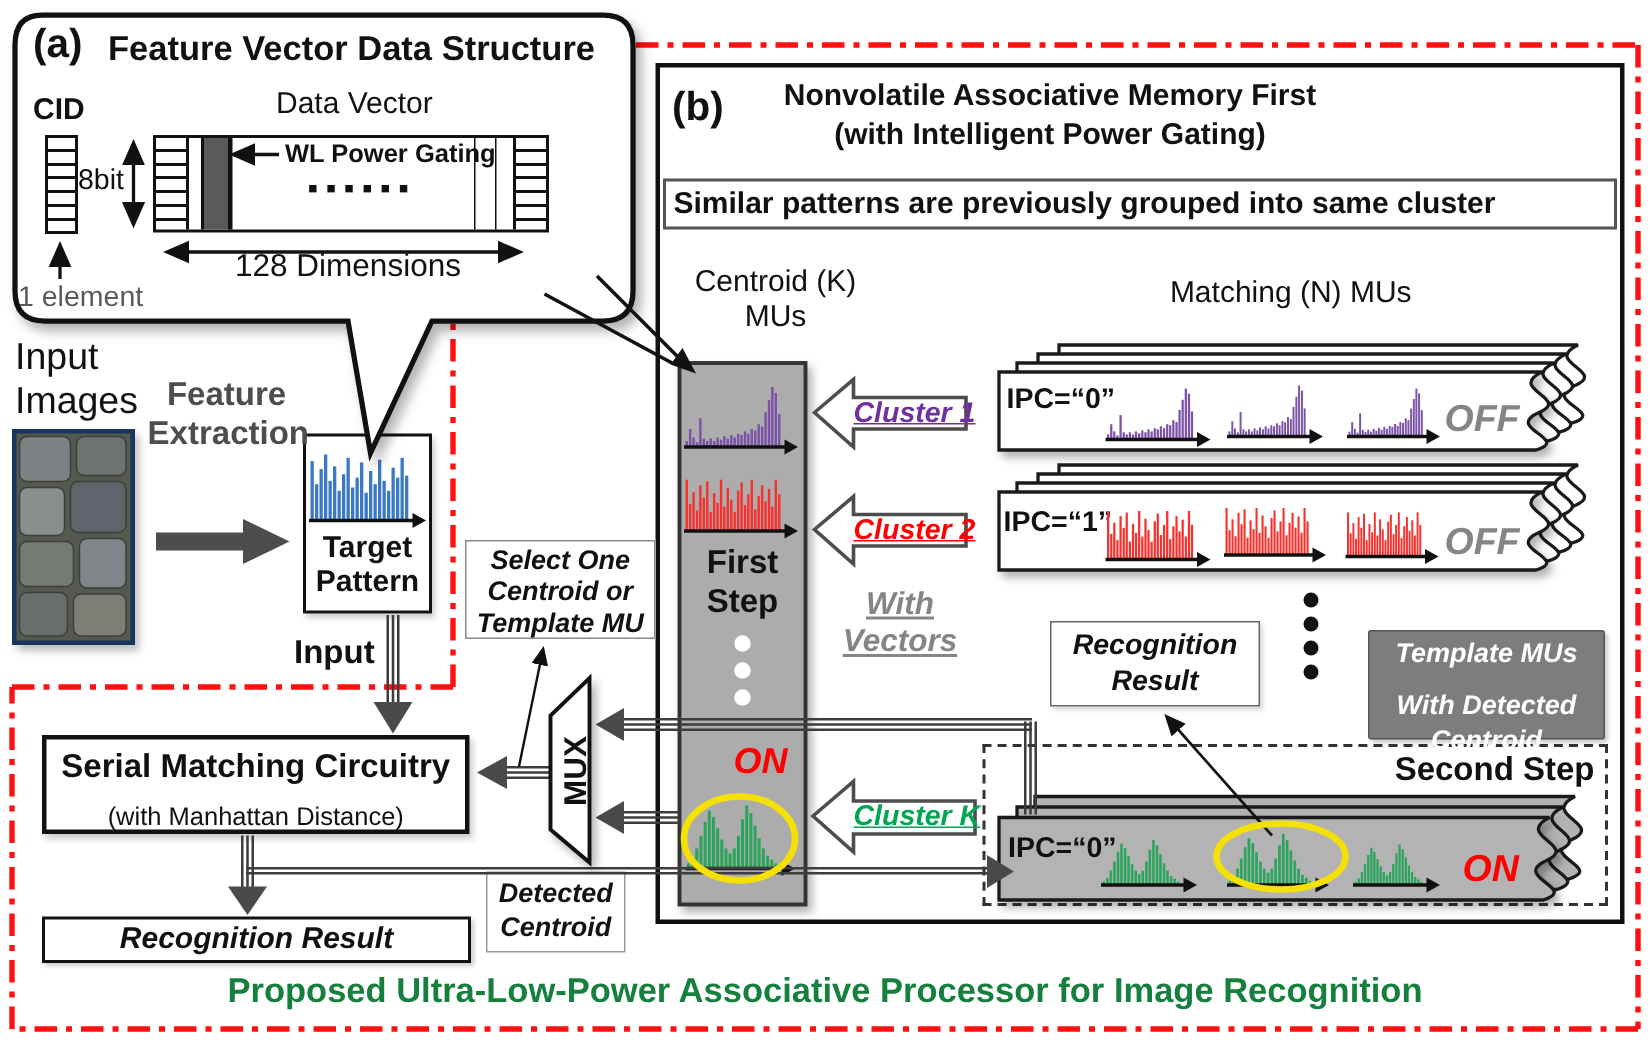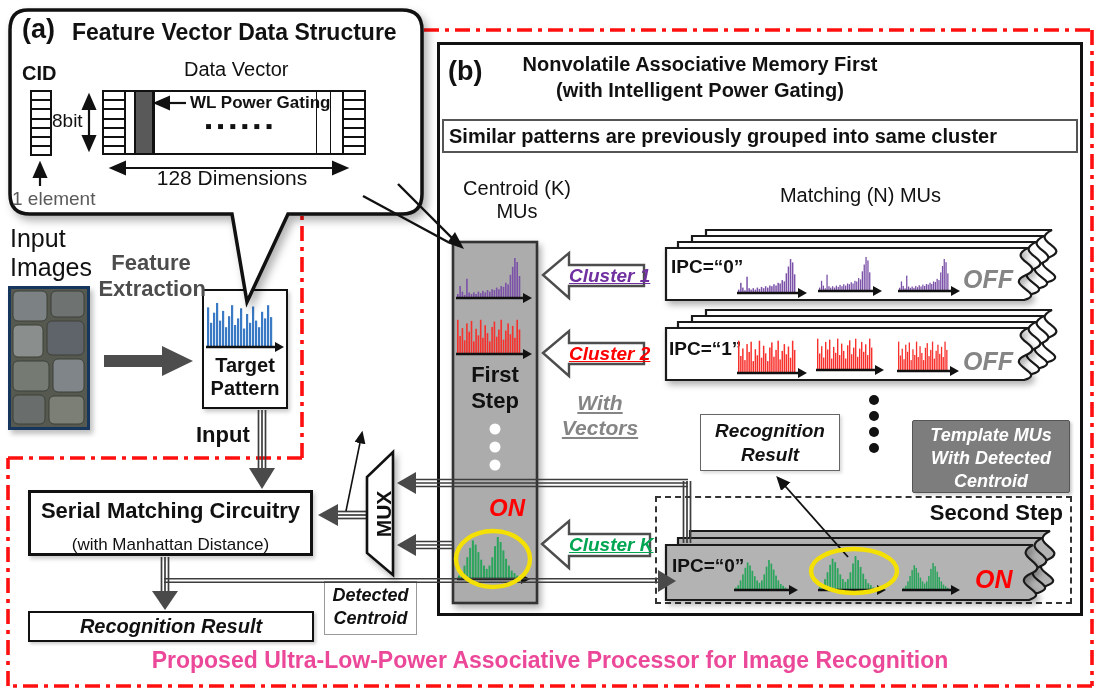--- a/index.html
+++ b/index.html
@@ -118,21 +118,21 @@
   <div class="abs lbl b i" style="left: 963px; top: 347px; font-size: 25px; z-index: 6; color: rgb(133, 133, 133);">OFF</div>
   <div class="abs lbl b i" style="left: 975px; top: 565px; font-size: 25px; z-index: 6; color: rgb(255, 0, 0);">ON</div>
 
   <div class="abs" style="left:700px;top:414px;width:140px;height:57px;border:1.5px solid #666;background:#fff;box-sizing:border-box;z-index:5;box-shadow:2px 2px 3px rgba(0,0,0,.15)">
     <div class="lbl b i c" style="font-size:19px;margin-top:5px;">Recognition</div>
     <div class="lbl b i c" style="font-size:19px;margin-top:2px;">Result</div>
   </div>
 
   <div class="abs" style="left:912px;top:420px;width:158px;height:73px;background:#7d7d7d;border:1px solid #555;border-radius:2px;box-sizing:border-box;z-index:5;box-shadow:2px 2px 3px rgba(0,0,0,.2)">
     <div class="b i c" style="color:#fff;font-size:18px;margin-top:4px;">Template MUs</div>
-    <div class="b i c" style="color:#fff;font-size:18px;margin-top:2px;">With Detected</div>
+    <div class="b i c" style="color:#fff;font-size:18px;margin-top:14px;">With Detected</div>
     <div class="b i c" style="color:#fff;font-size:18px;margin-top:2px;">Centroid</div>
   </div>
 
   <div class="abs lbl" style="left:10px;top:224px;font-size:25px;z-index:6">Input</div>
   <div class="abs lbl" style="left:10px;top:253px;font-size:25px;z-index:6">Images</div>
   <svg class="abs shadow" style="left:8px;top:286px;z-index:5" width="82" height="144">
     <rect x="1.5" y="1.5" width="79" height="141" fill="#55594f" stroke="#17365D" stroke-width="3"></rect>
     <g stroke="#3c4038" stroke-width="1">
       <rect x="5" y="5" width="34" height="30" rx="5" fill="#7c8184"></rect>
       <rect x="43" y="5" width="33" height="26" rx="5" fill="#6e7372"></rect>
@@ -146,36 +146,41 @@
   </svg>
 
   <div class="abs lbl b c" style="left: 96px; top: 250px; width: 110px; font-size: 22px; z-index: 6; color: rgb(77, 77, 77);">Feature</div>
   <div class="abs lbl b c" style="left: 96px; top: 276px; width: 110px; font-size: 22px; z-index: 6; color: rgb(77, 77, 77); text-align: right;">Extraction</div>
 
   <div class="abs" style="left:202px;top:289px;width:86px;height:120px;border:2.5px solid #111;background:#fff;box-sizing:border-box;z-index:5;box-shadow:2px 3px 4px rgba(0,0,0,.2)"></div>
   <div class="abs lbl b c" style="left:202px;top:354px;width:86px;font-size:20px;z-index:6">Target</div>
   <div class="abs lbl b c" style="left:202px;top:377px;width:86px;font-size:20px;z-index:6">Pattern</div>
   <div class="abs lbl b" style="left:196px;top:422px;font-size:22px;z-index:6">Input</div>
 
+  <div class="abs" style="left:310px;top:360px;width:127px;height:66px;border:1.5px solid #888;background:#fff;box-sizing:border-box;z-index:5">
+    <div class="lbl b i c" style="font-size:18px;margin-top:2px;">Select One</div>
+    <div class="lbl b i c" style="font-size:18px;">Centroid or</div>
+    <div class="lbl b i c" style="font-size:18px;">Template MU</div>
+  </div>
 
   <div class="abs" style="left:28px;top:490px;width:285px;height:66px;border:3px solid #111;background:#fff;box-sizing:border-box;z-index:5;box-shadow:2px 3px 4px rgba(0,0,0,.2)">
     <div class="lbl b c" style="font-size:22px;margin-top:5px;">Serial Matching Circuitry</div>
     <div class="lbl c" style="font-size:17px;margin-top:11px;">(with Manhattan Distance)</div>
   </div>
 
   <div class="abs" style="left:28px;top:611px;width:286px;height:31px;border:2.5px solid #111;background:#fff;box-sizing:border-box;z-index:5;box-shadow:2px 2px 3px rgba(0,0,0,.2)">
     <div class="lbl b i c" style="font-size:20px;line-height:27px;">Recognition Result</div>
   </div>
 
   <div class="abs" style="left:324px;top:581px;width:93px;height:54px;border:1.5px solid #999;background:#fff;box-sizing:border-box;z-index:5">
     <div class="lbl b i c" style="font-size:18px;margin-top:3px;">Detected</div>
     <div class="lbl b i c" style="font-size:18px;margin-top:2px;">Centroid</div>
   </div>
 
-  <div class="abs lbl b c" style="left: 0px; top: 647px; width: 1100px; font-size: 23px; z-index: 6; color: #ec4899;">Proposed Ultra-Low-Power Associative Processor for Image Recognition</div>
+  <div class="abs lbl b c" style="left: 0px; top: 647px; width: 1100px; font-size: 23px; z-index: 6; color: #15803d;">Proposed Ultra-Low-Power Associative Processor for Image Recognition</div>
 
   <svg class="histo" style="left:206px;top:296px;z-index:7" width="78" height="54">
       <rect x="1.0" y="11.4" width="2.2" height="39.6" fill="#3A79C3"></rect>
       <rect x="4.0" y="26.8" width="2.2" height="24.2" fill="#3A79C3"></rect>
       <rect x="7.0" y="16.7" width="2.2" height="34.3" fill="#3A79C3"></rect>
       <rect x="10.0" y="7.0" width="2.2" height="44.0" fill="#3A79C3"></rect>
       <rect x="13.0" y="24.6" width="2.2" height="26.4" fill="#3A79C3"></rect>
       <rect x="16.0" y="14.9" width="2.2" height="36.1" fill="#3A79C3"></rect>
       <rect x="19.0" y="31.2" width="2.2" height="19.8" fill="#3A79C3"></rect>
       <rect x="22.0" y="20.2" width="2.2" height="30.8" fill="#3A79C3"></rect>

